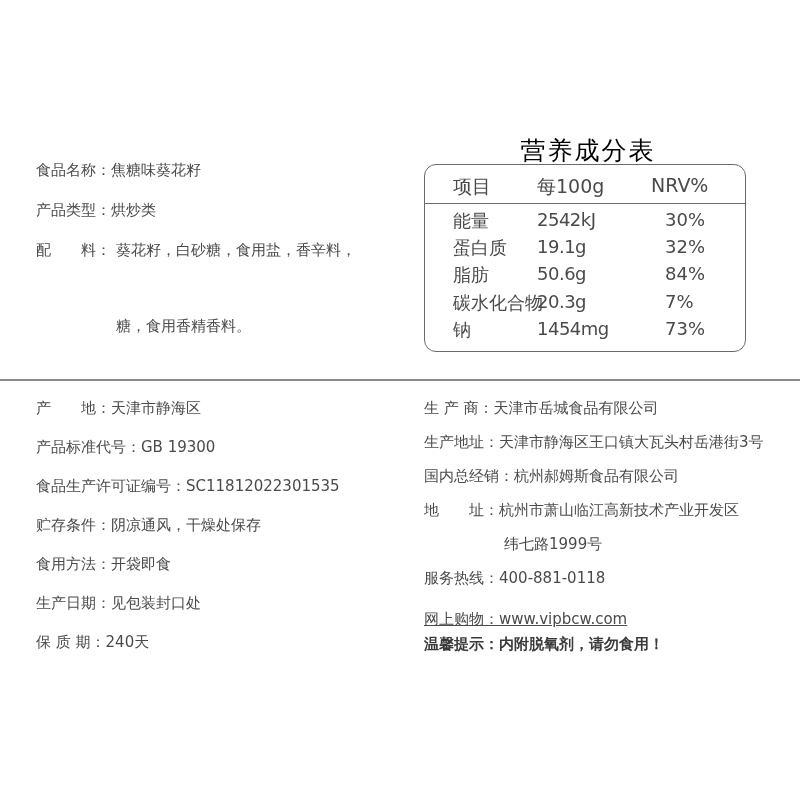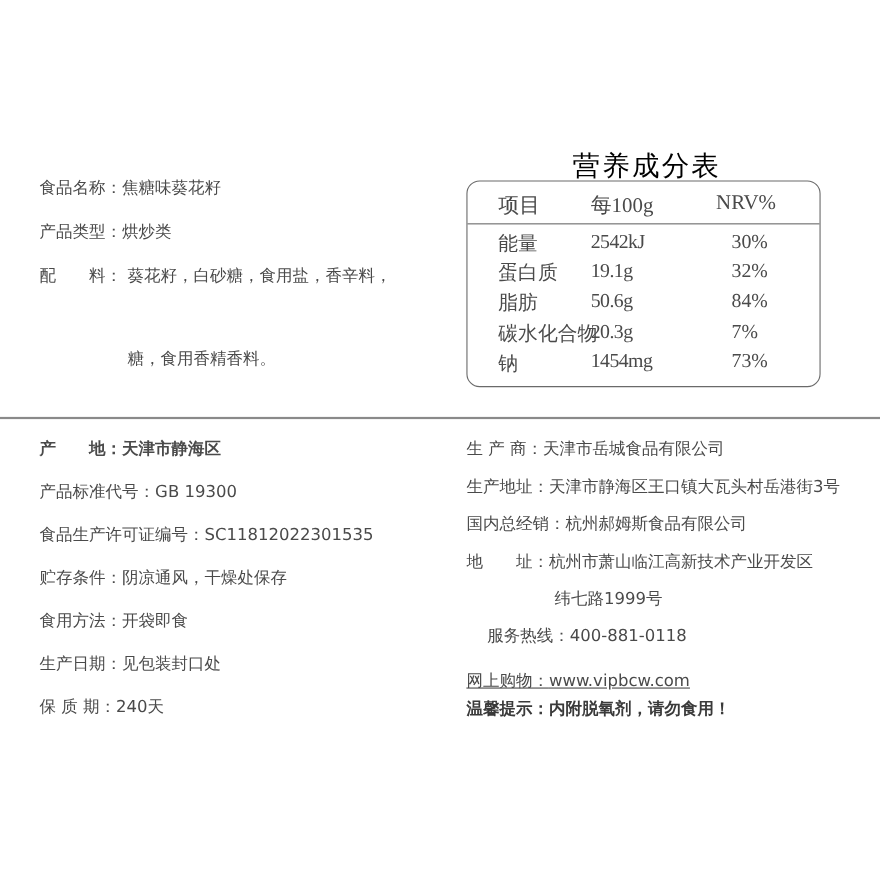--- a/index.html
+++ b/index.html
@@ -14,21 +14,21 @@
 
   .nutri-title {
     position: absolute; left: 424px; width: 328px; top: 134px; text-align: center;
     font-size: 25px; color: #000000; letter-spacing: 2px;
   }
   .nutri-box {
     position: absolute; left: 424px; top: 164px; width: 322px; height: 188px;
     border: 1.5px solid #6a6a6a; border-radius: 12px; box-sizing: border-box;
   }
   .nutri-head { position: absolute; left: 0; right: 0; top: 0; height: 38px; border-bottom: 1.5px solid #6a6a6a; }
-  .nutri-head span, .nutri-row span { position: absolute; font-size: 18px; color: #4a4a4a; font-family: Liberation Serif, serif; }
+  .nutri-head span, .nutri-row span { position: absolute; font-size: 18px; color: #4a4a4a; }
   .nutri-head span { top: 9px; font-size: 19px; }
   .c1 { left: 28px; } .c2 { left: 112px; } .c3 { left: 226px; }
   .nutri-row { position: absolute; left: 0; right: 0; height: 27px; }
   .nutri-row .c3 { left: 240px; }
   .nutri-row .c2 { letter-spacing: -0.5px; }
 
   .divider { position: absolute; left: 0; width: 800px; top: 379px; height: 2px; background: #8a8a8a; }
   .bold { font-weight: bold; color: #3a3a3a; }
 </style>
 </head>
@@ -78,31 +78,31 @@
   <div class="nutri-row" style="top:153px;">
     <span class="c1">钠</span>
     <span class="c2">1454mg</span>
     <span class="c3">73%</span>
   </div>
 </div>
 
 <div class="divider"></div>
 
 <div class="info" style="left:36px; top:398px; width:370px; height:260px;">
-  <div style="position:absolute; top:0;font-weight:bold;"><span>产　　地：</span><span>天津市静海区</span></div>
+  <div style="position:absolute; top:0;"><span>产　　地：</span><span>天津市静海区</span></div>
   <div style="position:absolute; top:39px;"><span>产品标准代号：</span><span>GB 19300</span></div>
   <div style="position:absolute; top:78px;"><span>食品生产许可证编号：</span><span>SC11812022301535</span></div>
   <div style="position:absolute; top:117px;"><span>贮存条件：</span><span>阴凉通风，干燥处保存</span></div>
   <div style="position:absolute; top:195px;"><span>生产日期：</span><span>见包装封口处</span></div>
   <div style="position:absolute; top:156px;"><span>食用方法：</span><span>开袋即食</span></div>
   <div style="position:absolute; top:234px;"><span>保 质 期：</span><span>240天</span></div>
 </div>
 
 <div class="info" style="left:424px; top:398px; width:376px; height:260px;">
   <div style="position:absolute; top:0;"><span>生 产 商：</span><span>天津市岳城食品有限公司</span></div>
   <div style="position:absolute; top:34px;"><span>生产地址：</span><span>天津市静海区王口镇大瓦头村岳港街3号</span></div>
   <div style="position:absolute; top:68px;text-align:right;"><span>国内总经销：</span><span>杭州郝姆斯食品有限公司</span></div>
   <div style="position:absolute; top:102px;"><span>地　　址：</span><span>杭州市萧山临江高新技术产业开发区</span></div>
   <div style="position:absolute; top:136px; left:80px;">纬七路1999号</div>
-  <div style="position:absolute; top:170px;margin-left:19px;"><span>服务热线：</span><span>400-881-0118</span></div>
+  <div style="position:absolute; top:170px;"><span>服务热线：</span><span>400-881-0118</span></div>
   <div style="position:absolute; top:211px;text-decoration:underline;"><span>网上购物：</span><span>www.vipbcw.com</span></div>
   <div style="position:absolute; top:236px;" class="bold"><span>温馨提示：</span><span>内附脱氧剂，请勿食用！</span></div>
 </div>
 
 </body></html>

